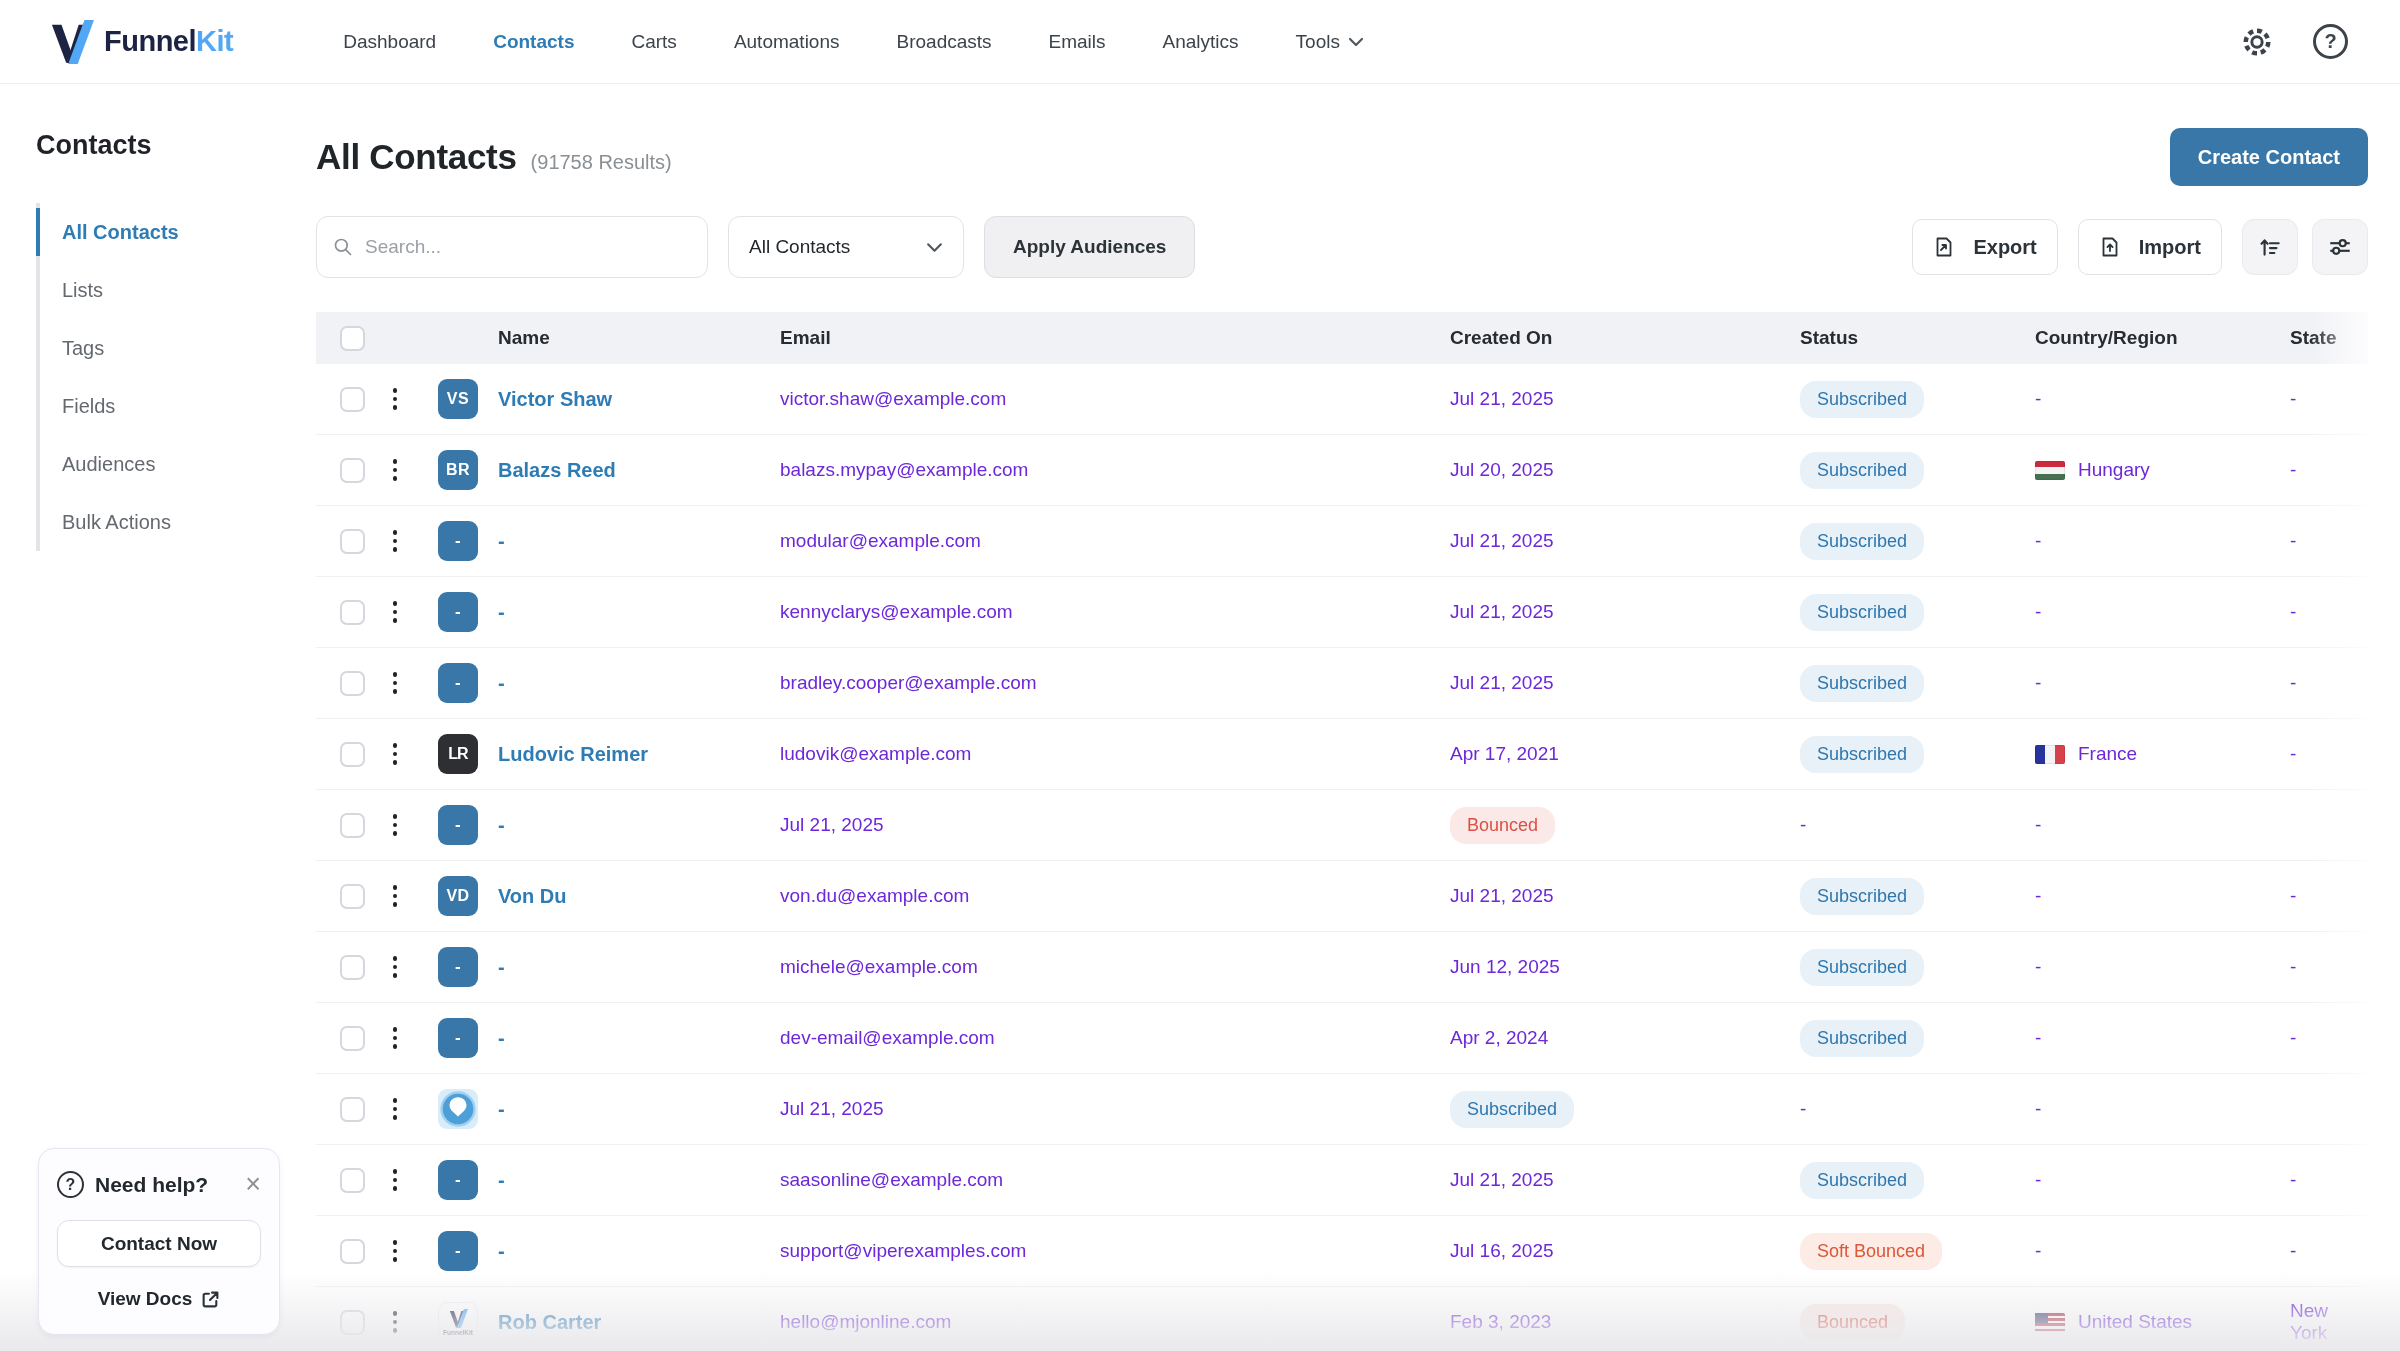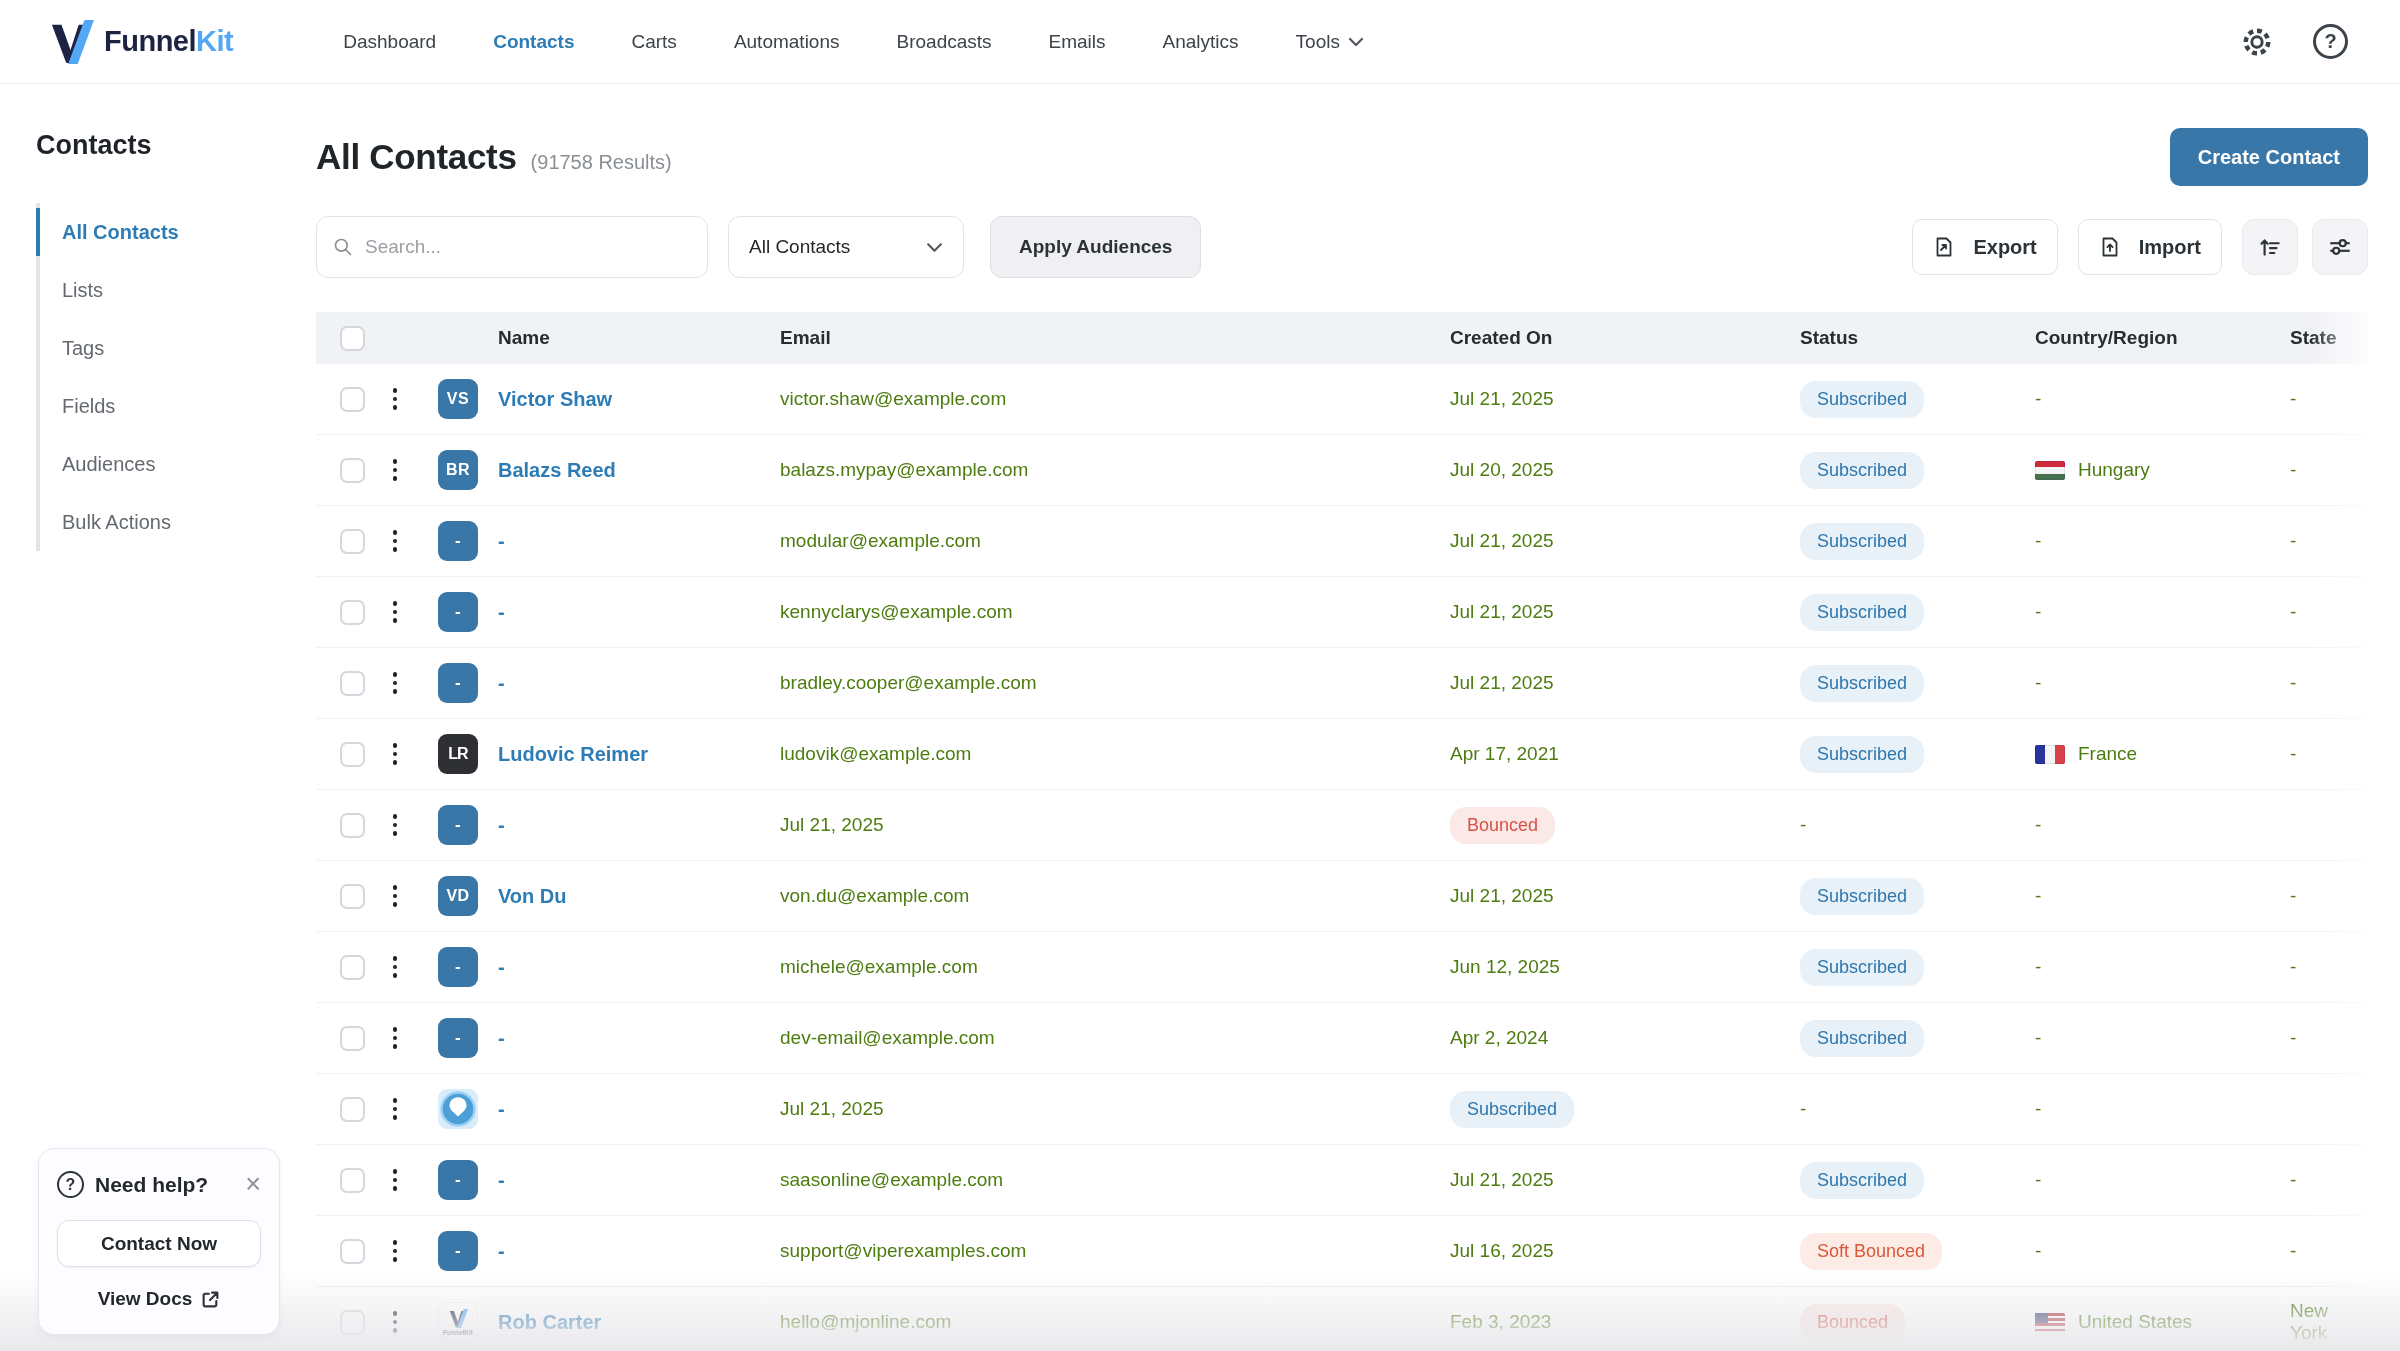--- a/index.html
+++ b/index.html
@@ -40,21 +40,21 @@
     border-radius: 10px; font-size: 20px; font-weight: 600; font-family: inherit; cursor: pointer; }
   .toolbar { margin-top: 30px; display: flex; align-items: center; gap: 20px; }
   .search-box { width: 392px; height: 62px; border: 1.5px solid #e2e3e8; border-radius: 12px;
     display: flex; align-items: center; padding: 0 16px; gap: 12px; background: #fff; }
   .search-box input { border: none; outline: none; font-size: 19px; width: 100%; color: #2c3338; font-family: inherit; }
   .search-box input::placeholder { color: #9ca0a6; }
   .select-box { width: 236px; height: 62px; border: 1.5px solid #e2e3e8; border-radius: 12px;
     display: flex; align-items: center; justify-content: space-between; padding: 0 20px;
     font-size: 19px; color: #23282d; background: #fff; cursor: pointer; }
   .apply-btn { height: 62px; padding: 0 28px; border-radius: 12px; background: #f0f0f2;
-    border: 1.5px solid #dddee3; font-size: 19px; font-weight: 600; color: #2c3338; font-family: inherit; cursor: pointer; margin-left: 6px; }
+    border: 1.5px solid #dddee3; font-size: 19px; font-weight: 600; color: #2c3338; font-family: inherit; cursor: pointer; }
   .toolbar-spacer { flex: 1; }
   .io-btn { height: 56px; padding: 0 20px; border-radius: 10px; background: #fff; border: 1.5px solid #e2e3e8;
     font-size: 20px; font-weight: 600; color: #2c3338; font-family: inherit; display: flex; align-items: center; gap: 18px; cursor: pointer; }
   .icon-btn { width: 56px; height: 56px; border-radius: 12px; background: #f4f4f6; border: 1.5px solid #e9eaee;
     display: flex; align-items: center; justify-content: center; cursor: pointer; }
   .gap-sm { margin-left: -6px; }
   
   .table { margin-top: 34px; position: relative; }
   .tr { display: grid; grid-template-columns: 44px 54px 60px 282px 670px 350px 235px 255px minmax(0,1fr);
     padding-left: 24px; align-items: center; height: 71px; border-bottom: 1px solid #f0f1f4; }
@@ -64,21 +64,21 @@
   .kebab { display: flex; flex-direction: column; gap: 4px; align-items: center; width: 22px; cursor: pointer; padding: 4px 0; }
   .kebab i { width: 4.5px; height: 4.5px; border-radius: 50%; background: #1f2329; }
   .avatar { width: 40px; height: 40px; border-radius: 9px; background: #3877a7; color: #fff;
     font-size: 16px; font-weight: 700; display: flex; align-items: center; justify-content: center; letter-spacing: 0.5px; overflow: hidden; }
   .av-dash { font-size: 17px; font-weight: 600; }
   .av-photo-dark { background: #2e2f33; letter-spacing: -1px; }
   .av-photo-globe { background: #d9ecfa; }
   .av-photo-logo { background: #fff; border: 1px solid #eef0f3; flex-direction: column; gap: 1px; }
   .av-logo-text { font-size: 6.5px; font-weight: 700; color: #1d2343; letter-spacing: 0; }
   .name-link { font-size: 20px; font-weight: 600; color: #2d7cb5; text-decoration: none; cursor: pointer; }
-  .email-text, .date-text, .country-text, .state-text, .dash { font-size: 19px; color: #4d7c0f; }
+  .email-text, .date-text, .country-text, .state-text, .dash { font-size: 19px; color: #6d28d9; }
   .badge { padding: 8px 17px; border-radius: 16px; font-size: 18px; font-weight: 500; display: inline-block; }
   .badge-subscribed { color: #2e77ae; background: #e9f1f8; }
   .badge-bounced { color: #da5045; background: #fbe9e7; }
   .badge-soft { color: #da5738; background: #fcece5; }
   .cell { display: flex; align-items: center; }
   .flag { width: 30px; height: 19px; border-radius: 2px; display: inline-block; margin-right: 13px;
     box-shadow: inset 0 0 0 1px rgba(0,0,0,0.07); position: relative; flex: none; }
   .flag-hu { background: linear-gradient(180deg, #cd2a3e 0 33.4%, #f4f4f4 33.4% 66.7%, #477050 66.7%); }
   .flag-fr { background: linear-gradient(90deg, #28339c 0 33.4%, #f4f4f4 33.4% 66.7%, #d7414a 66.7%); }
   .flag-us { background: repeating-linear-gradient(180deg, #b22234 0 2.6px, #fff 2.6px 5.2px); }

